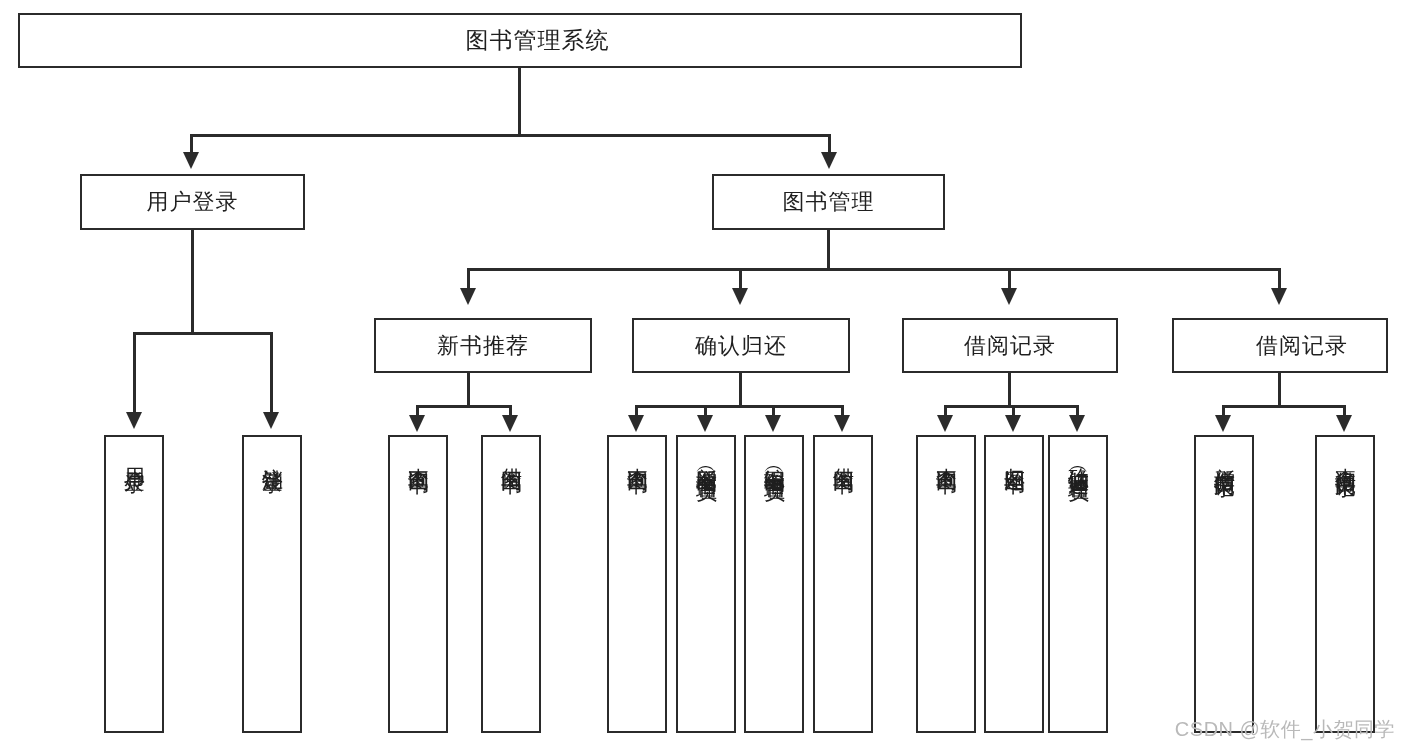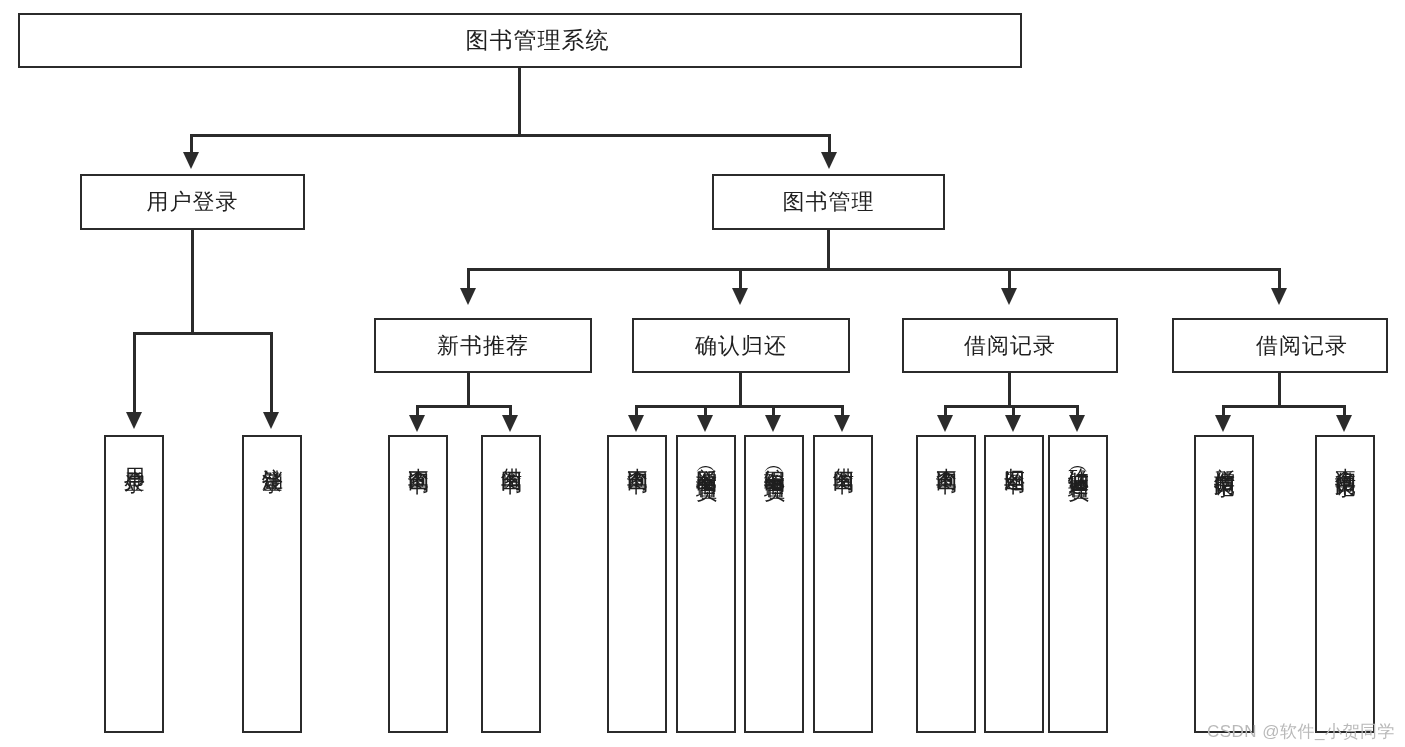--- a/index.html
+++ b/index.html
@@ -68,21 +68,21 @@
     width:0;height:0;
     border-left:8px solid transparent;
     border-right:8px solid transparent;
     border-top:17px solid #2b2b2b;
   }
   
   #watermark{
     position:absolute;
     right:10px;
     bottom:4px;
-    font-size:17px;
+    font-size:20px;
     color:#b9b9b9;
     letter-spacing:.5px;
     white-space:nowrap;
     user-select:none;
   }
 </style>
 </head>
 <body>
 
 <div id="canvas">

